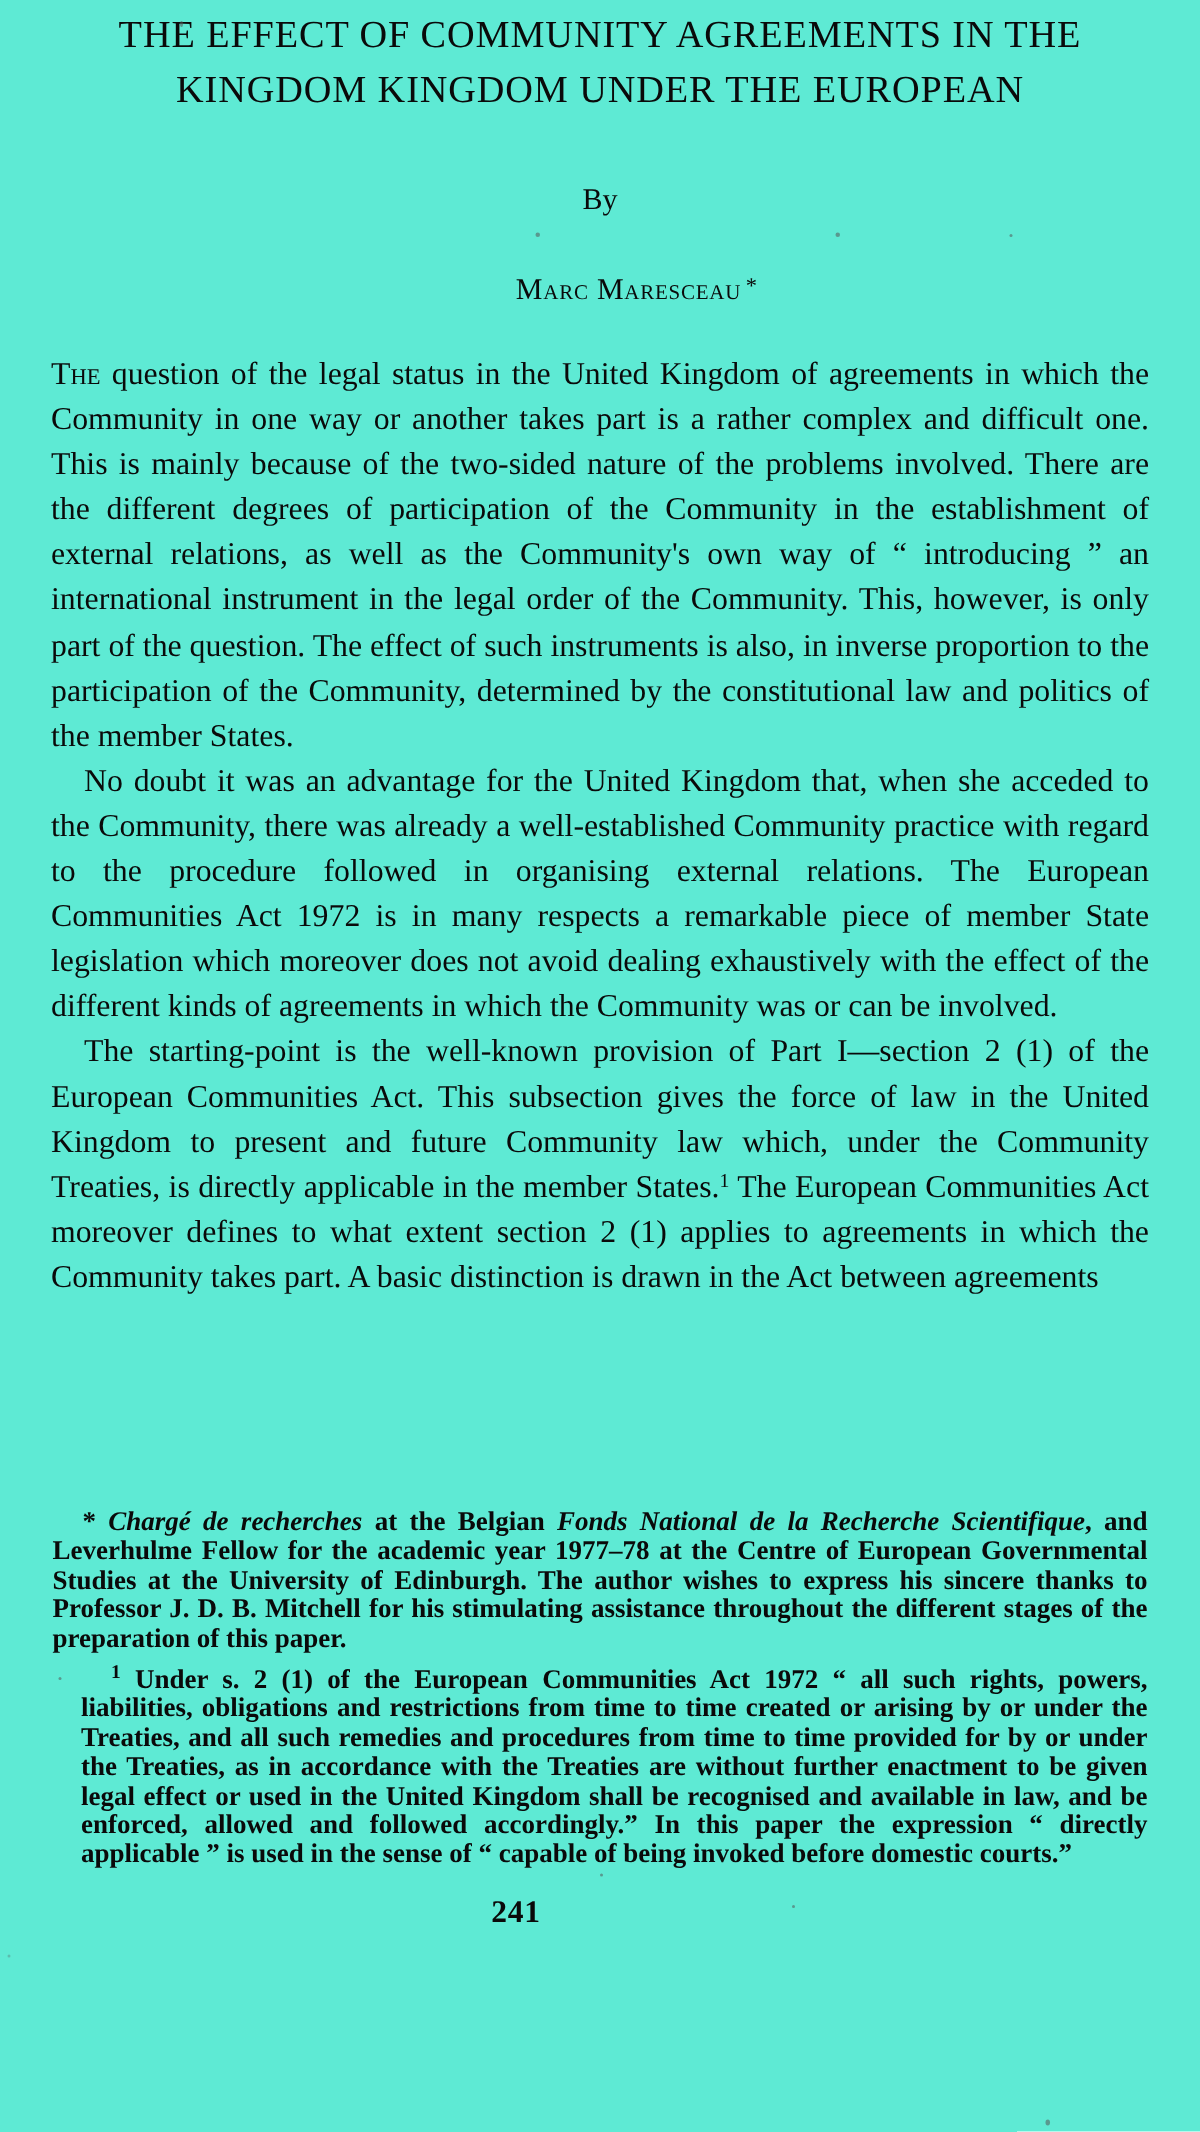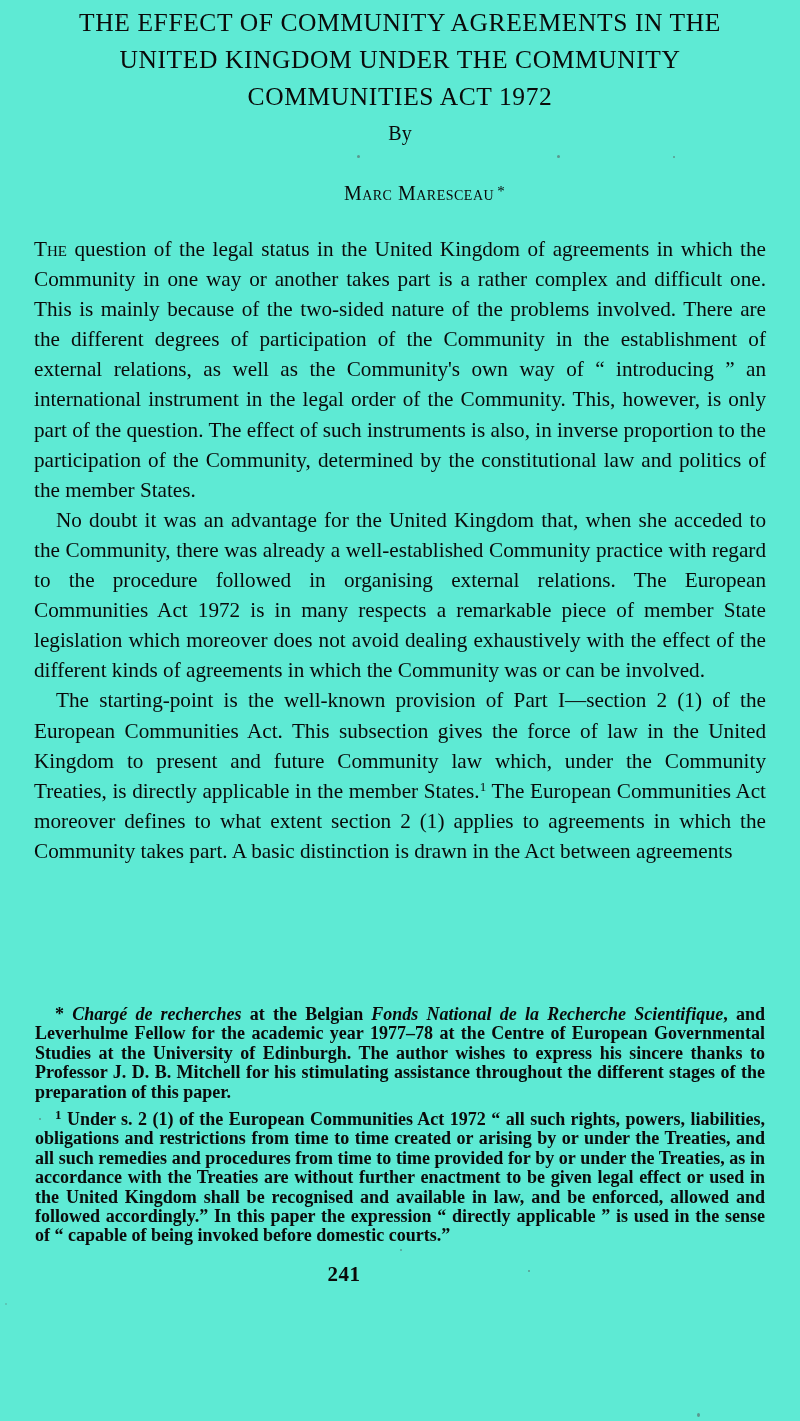--- a/index.html
+++ b/index.html
@@ -103,20 +103,21 @@
   .fn {
     font-size: 18px;
     line-height: 19.4px;
     text-align: justify;
     margin: 0;
     text-indent: 20px;
     font-weight: 700;
   }
   .fn + .fn {
     margin-top: 8px;
+    margin-left: 19px;
   }
   .fn i {
     font-style: italic;
   }
   .fn .marker {
     font-weight: 700;
   }
   .fn sup {
     font-size: 0.72em;
     vertical-align: 0.5em;
@@ -144,22 +145,21 @@
     opacity: 0.55;
   }
 </style>
 </head>
 <body>
 
 <div class="page">
 
   <div class="title-block">
     <div class="title-line">THE EFFECT OF COMMUNITY AGREEMENTS IN THE</div>
-    <div class="title-line">UNITED KINGDOM UNDER THE COMMUNITY</div>
-    <div class="title-line">COMMUNITIES ACT 1972</div>
+    <div class="title-line">KINGDOM KINGDOM UNDER THE EUROPEAN</div>
   </div>
 
   <div class="byline">By</div>
 
   <div class="author">
     <span class="smallcaps">Marc Maresceau</span><span class="asterisk">*</span>
   </div>
 
   <div class="body-block">
 

